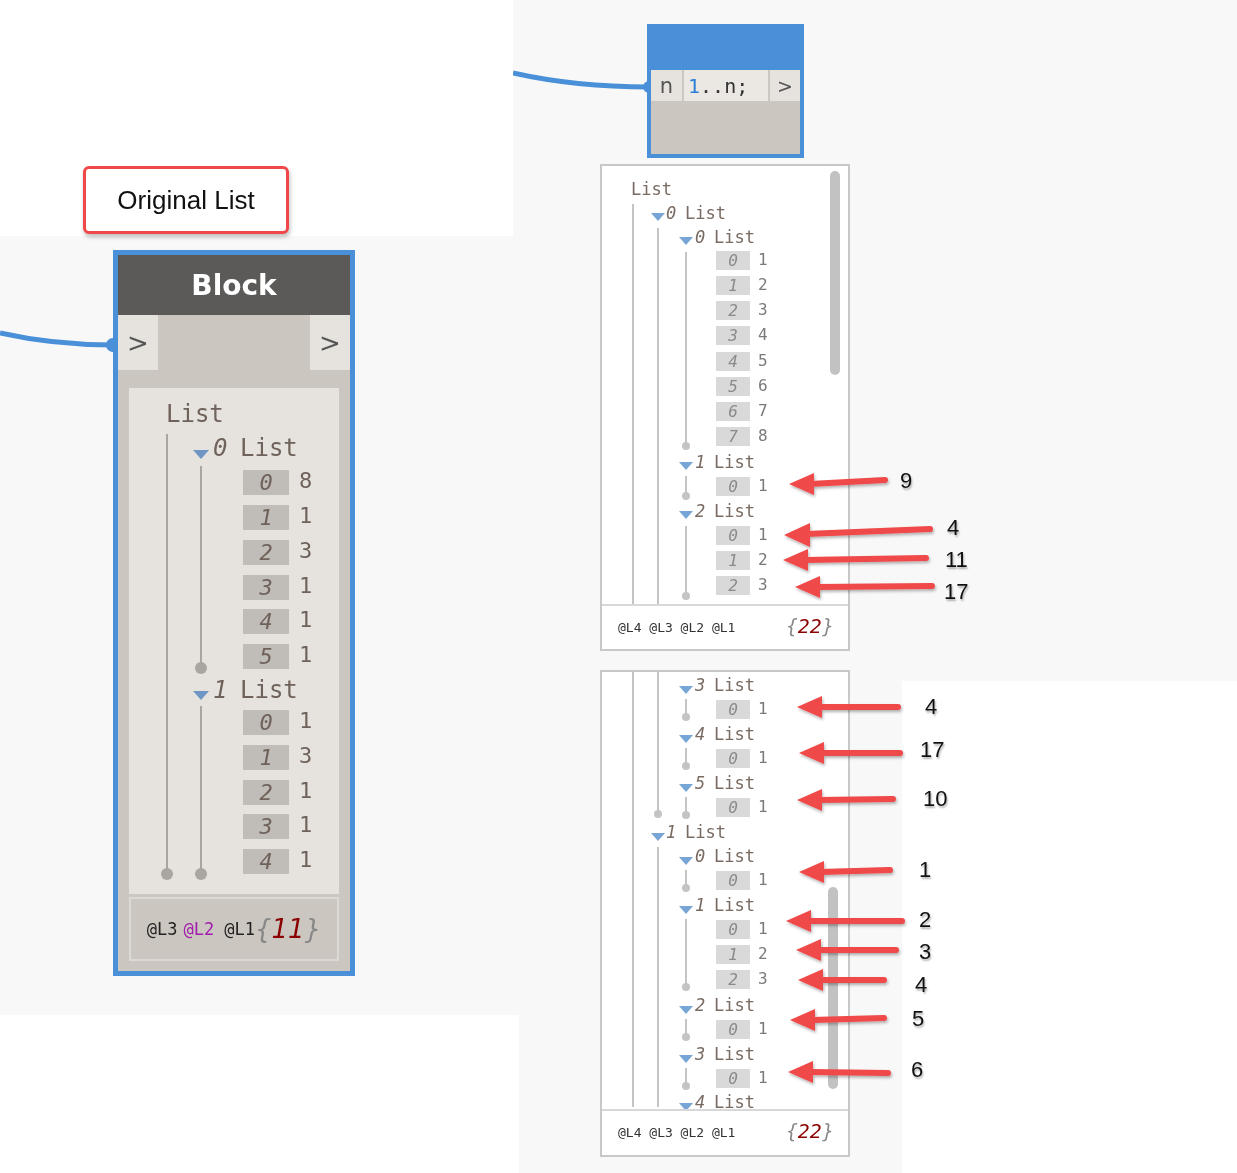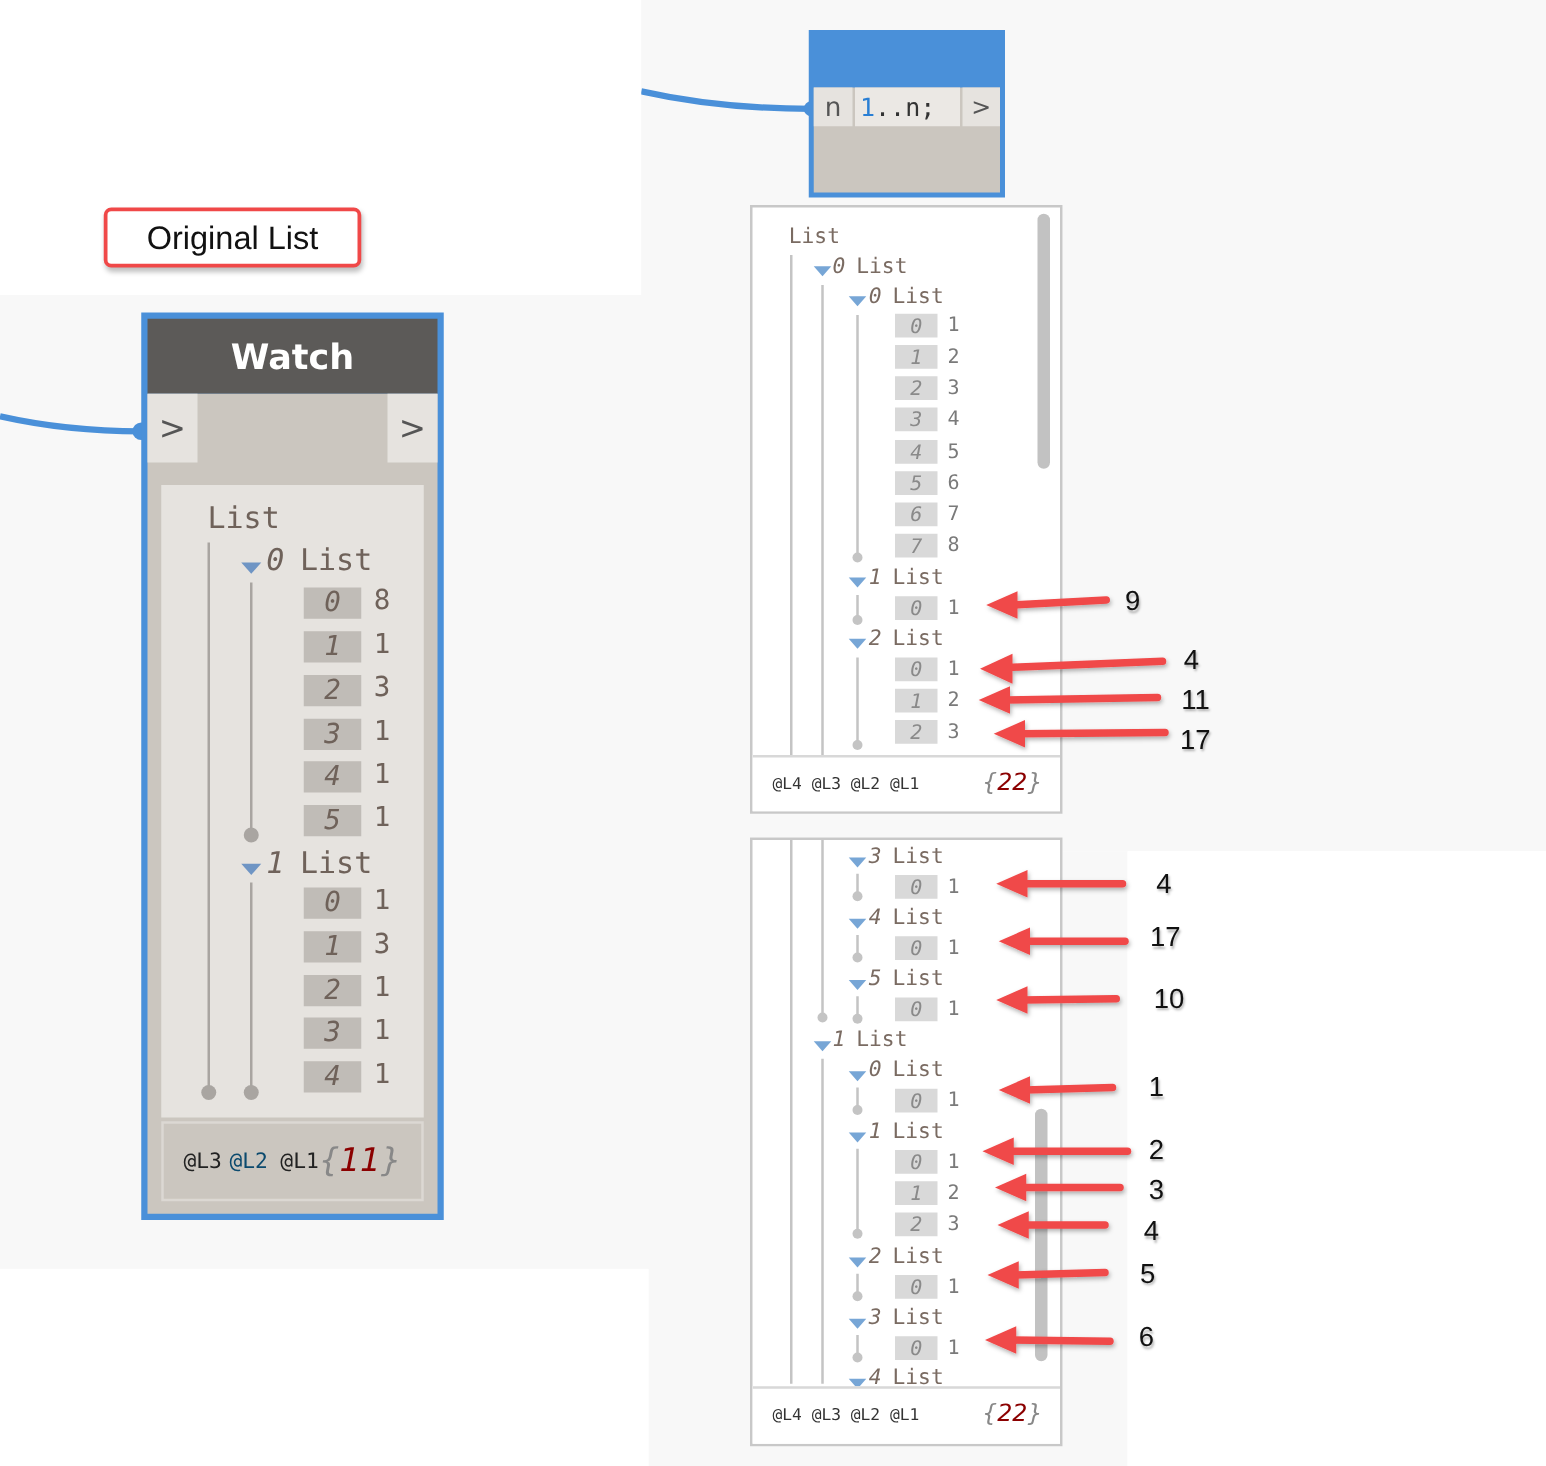--- a/index.html
+++ b/index.html
@@ -2,21 +2,21 @@
 <html><head>
 <meta charset="utf-8">
 <style>
   html, body { margin:0; padding:0; }
   body { width:1237px; height:1173px; position:relative; overflow:hidden; background:#ffffff; font-family:"DejaVu Sans", sans-serif; }
   .abs { position:absolute; }
   .canvas-bg { background:#f8f8f8; }
   .mono { font-family:"DejaVu Sans Mono", "Liberation Mono", monospace; }
 
   
-  .callout { position:absolute; left:83px; top:166px; width:206px; height:48px; border:3px solid #f04848; border-radius:6px; background:#fff; box-shadow:1px 3px 4px rgba(0,0,0,0.25); box-sizing:border-box; display:flex; align-items:center; justify-content:center; font-family:"Liberation Sans", sans-serif; font-size:26px; color:#111; }
+  .callout { position:absolute; left:83px; top:166px; width:206px; height:68px; border:3px solid #f04848; border-radius:6px; background:#fff; box-shadow:1px 3px 4px rgba(0,0,0,0.25); box-sizing:border-box; display:flex; align-items:center; justify-content:center; font-family:"Liberation Sans", sans-serif; font-size:26px; color:#111; }
 
   
   .watch { position:absolute; left:113px; top:250px; width:242px; height:726px; background:#4a90d9; box-sizing:border-box; }
   .watch .title { position:absolute; left:5px; top:5px; right:5px; height:60px; background:#5c5a58; color:#fff; font-size:28px; font-weight:bold; display:flex; align-items:center; justify-content:center; font-family:"DejaVu Sans", sans-serif; }
   .watch .body { position:absolute; left:5px; top:65px; right:5px; bottom:5px; background:#cbc6bf; }
   .port { position:absolute; background:#e6e3df; color:#555; font-size:26px; display:flex; align-items:center; justify-content:center; font-family:"DejaVu Sans", sans-serif; }
   .watch .inner { position:absolute; left:11px; top:73px; width:210px; height:506px; background:#e6e3df; }
   .watch .footer { position:absolute; left:11px; top:582px; width:210px; height:64px; background:#cbc6bf; border:2px solid #dcd8d3; box-sizing:border-box; display:flex; align-items:center; justify-content:center; }
 
   .tree-text { position:absolute; white-space:nowrap; color:#6f625a; }
@@ -58,21 +58,21 @@
 <svg class="abs" style="left:513px;top:60px;" width="140" height="40">
   <path d="M0 13 C 40 22, 90 27, 136 27" stroke="#4a90d9" stroke-width="5" fill="none"></path>
   <circle cx="136" cy="27" r="6" fill="#4a90d9"></circle>
 </svg>
 
 <div class="callout">
   <span>Original List</span>
 </div>
 
 <div class="watch">
-  <div class="title">Watch</div>
+  <div class="title">Block</div>
   <div class="body">
     <div class="port" style="left:0;top:0;width:40px;height:55px;">&gt;</div>
     <div class="port" style="right:0;top:0;width:40px;height:55px;">&gt;</div>
     <div class="inner">
       <span class="tree-text mono" style="left:37px;top:12px;font-size:24px;">List</span>
       <div class="vline" style="left:37px;top:46px;height:438px;"></div>
       <div class="dot" style="left:32px;top:480px;width:12px;height:12px;"></div>
 
       <div class="tri" style="left:64px;top:62px;"></div>
       <span class="tree-text mono" style="left:84px;top:46px;font-size:24px;font-style:italic;">0</span>
@@ -109,21 +109,21 @@
         <div class="idx mono" style="left:114px;top:392px;width:46px;height:25px;font-size:22px;line-height:25px;">2</div>
         <div class="val mono" style="left:170px;top:390px;font-size:22px;">1</div>
         <div class="idx mono" style="left:114px;top:426px;width:46px;height:25px;font-size:22px;line-height:25px;">3</div>
         <div class="val mono" style="left:170px;top:424px;font-size:22px;">1</div>
         <div class="idx mono" style="left:114px;top:461px;width:46px;height:25px;font-size:22px;line-height:25px;">4</div>
         <div class="val mono" style="left:170px;top:459px;font-size:22px;">1</div>
       </div>
     </div>
     <div class="footer">
       <span class="mono" style="font-size:17px;color:#222;margin-right:6px;">@L3</span>
-      <span class="mono" style="font-size:17px;color:#0c4a6e;margin-right:10px;">@L2</span>
+      <span class="mono" style="font-size:17px;color:#a21caf;margin-right:10px;">@L2</span>
       <span class="mono" style="font-size:17px;color:#222;">@L1</span>
       <span style="font-size:26px;color:#888;font-style:italic;">{</span>
       <span style="font-size:26px;color:#8b0000;font-style:italic;">11</span>
       <span style="font-size:26px;color:#888;font-style:italic;">}</span>
     </div>
   </div>
 </div>
 
 <div class="cb">
   <div class="body">

